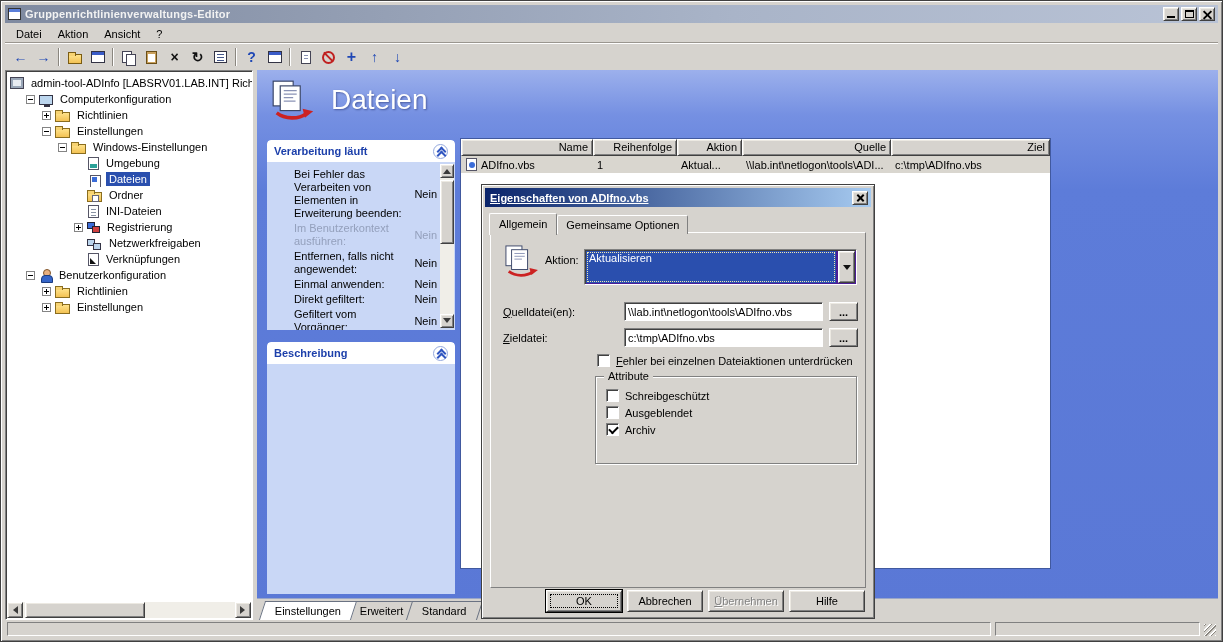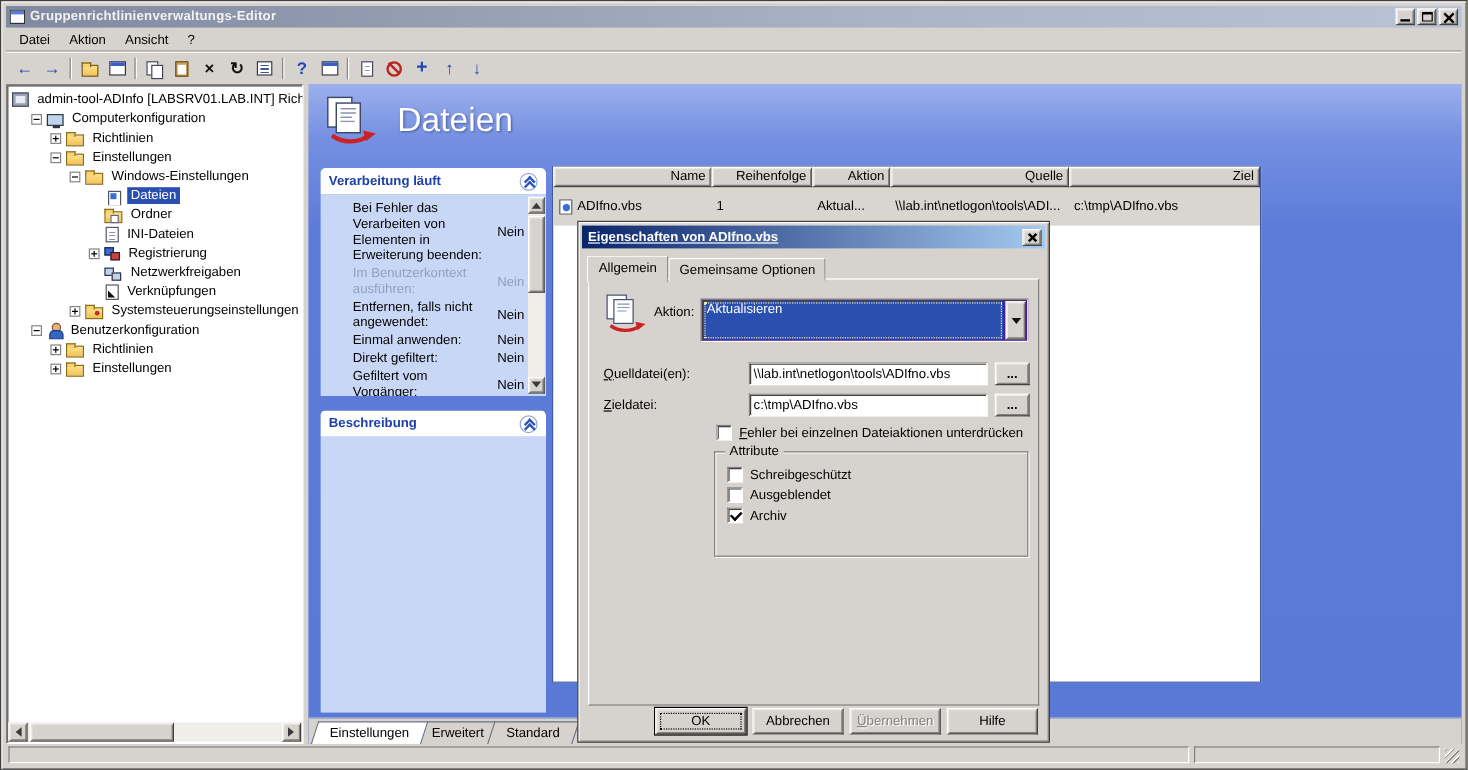--- a/index.html
+++ b/index.html
@@ -117,21 +117,21 @@
   .prow .val { margin-left:auto; padding-left:4px; }
   .prow.dim { color:#94a0bc; }
   .vscroll { position:absolute; right:1px; top:2px; bottom:2px; width:14px; background:#f0eee8; display:flex; flex-direction:column; }
   .vbtn { width:14px; height:14px; flex:none; display:flex; align-items:center; justify-content:center; }
   .vthumb { height:64px; margin-top:2px; }
 
   
   .list { position:absolute; left:203px; top:68px; width:591px; height:431px; background:#fff; border:1px solid #41599f; }
   .lhead { display:flex; height:17px;text-align:right; }
   .hcell { padding:1px 4px; white-space:nowrap; overflow:hidden; flex:none; }
-  .lrow { display:flex; height:32px; align-items:center; }
+  .lrow { display:flex; height:17px; align-items:center; }
   .lrow.sel { background:#d9d6cf; }
   .ccell { padding:0 4px; white-space:nowrap; overflow:hidden; flex:none; display:flex; align-items:center; }
 
   
   .strip { position:absolute; left:0; right:0; bottom:0; height:22px; background:#d6d3ce; border-top:1px solid #9aa6c8; display:flex; align-items:flex-start; padding:2px 0 0 12px; }
   .btab { height:19px; padding:2px 12px; background:#d6d3ce; border:1px solid #6a7282; border-bottom:none; transform:skewX(-18deg); margin-left:-7px; display:flex; align-items:center; }
   .btab.active { background:#fff; z-index:2; }
   .btab > span { display:inline-block; transform:skewX(18deg); }
 
   
@@ -273,20 +273,25 @@
             <span class="ticon i-folder"></span>
             <span class="tlabel">Einstellungen</span>
           </div>
         <div class="trow" style="padding-left:52px">
             <span class="exp"></span>
             <span class="ticon i-folder"></span>
             <span class="tlabel">Windows-Einstellungen</span>
           </div>
         <div class="trow" style="padding-left:68px">
             <span class="exp-sp"></span>
+            <span class="ticon pagebase i-env"></span>
+            <span class="tlabel">Umgebung</span>
+          </div>
+        <div class="trow" style="padding-left:68px">
+            <span class="exp-sp"></span>
             <span class="ticon i-files"></span>
             <span class="tlabel sel">Dateien</span>
           </div>
         <div class="trow" style="padding-left:68px">
             <span class="exp-sp"></span>
             <span class="ticon i-ordner"></span>
             <span class="tlabel">Ordner</span>
           </div>
         <div class="trow" style="padding-left:68px">
             <span class="exp-sp"></span>
@@ -300,25 +305,20 @@
           </div>
         <div class="trow" style="padding-left:68px">
             <span class="exp-sp"></span>
             <span class="ticon i-net"></span>
             <span class="tlabel">Netzwerkfreigaben</span>
           </div>
         <div class="trow" style="padding-left:68px">
             <span class="exp-sp"></span>
             <span class="ticon pagebase i-link"></span>
             <span class="tlabel">Verknüpfungen</span>
-          </div>
-        <div class="trow" style="padding-left:52px">
-            <span class="exp plus"></span>
-            <span class="ticon i-cpl"></span>
-            <span class="tlabel">Systemsteuerungseinstellungen</span>
           </div>
         <div class="trow" style="padding-left:20px">
             <span class="exp"></span>
             <span class="ticon i-user"></span>
             <span class="tlabel">Benutzerkonfiguration</span>
           </div>
         <div class="trow" style="padding-left:36px">
             <span class="exp plus"></span>
             <span class="ticon i-folder"></span>
             <span class="tlabel">Richtlinien</span>

